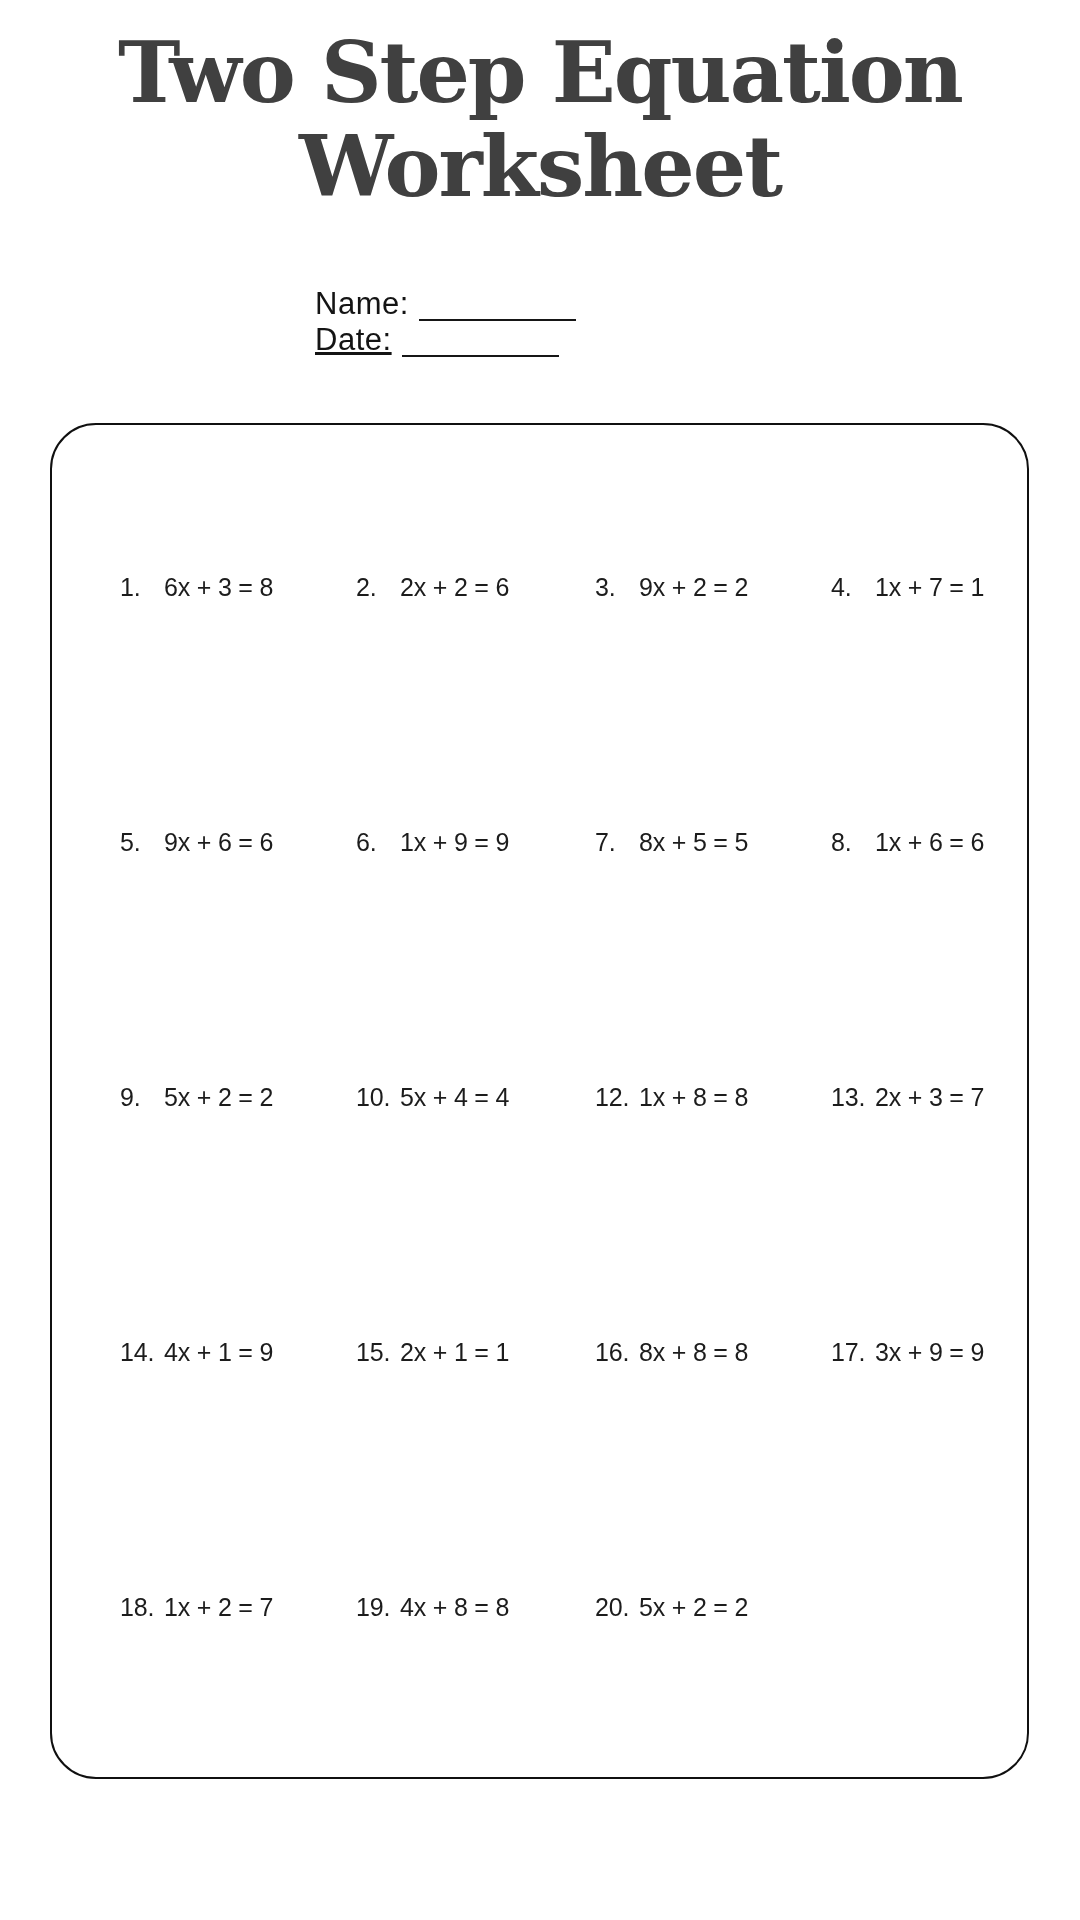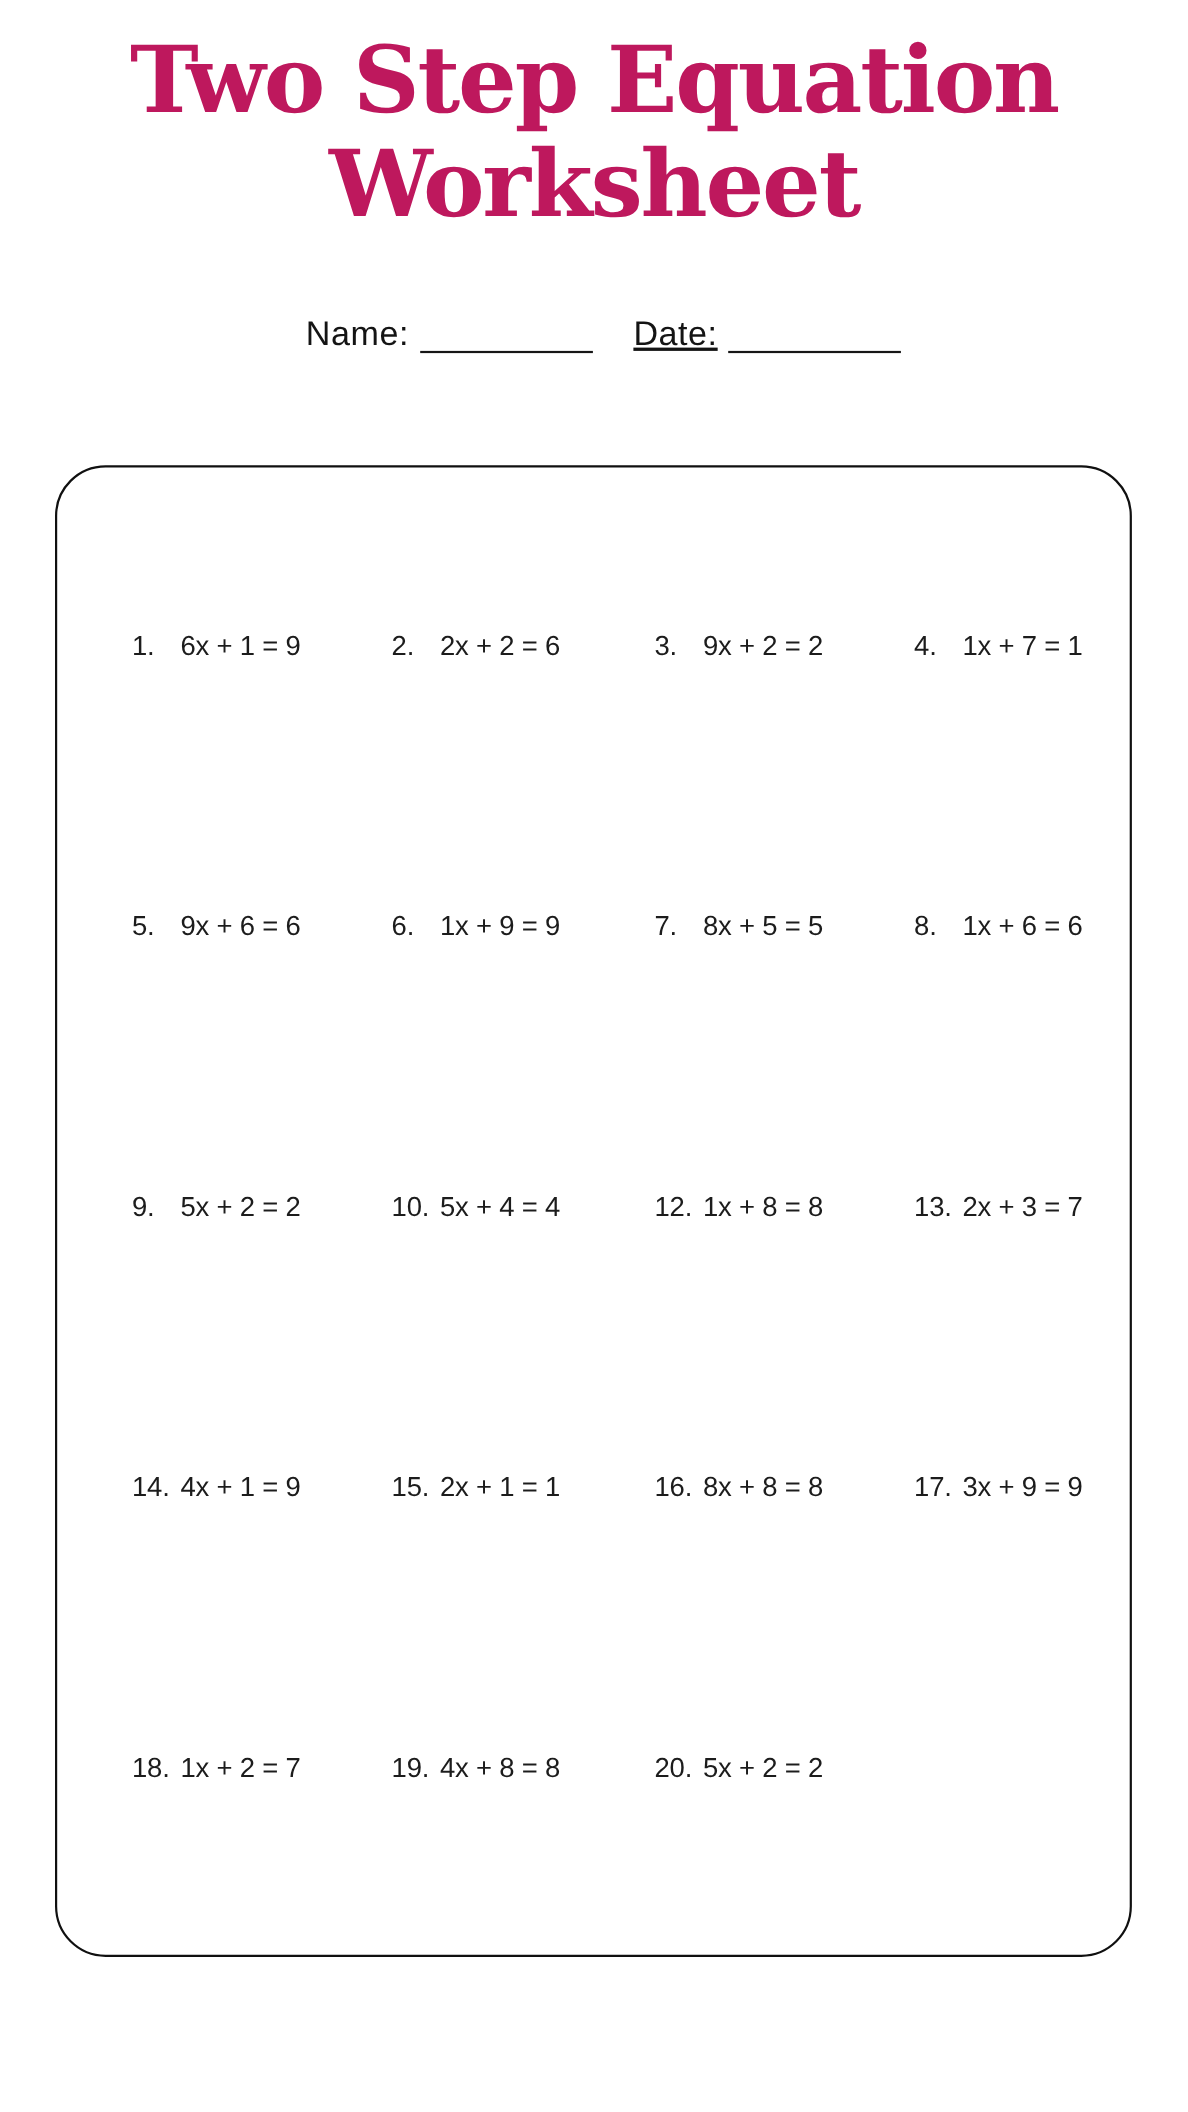--- a/index.html
+++ b/index.html
@@ -19,31 +19,32 @@
     position: absolute;
     top: 26px;
     left: 0;
     right: 0;
     text-align: center;
     font-family: "DejaVu Serif", serif;
     font-weight: bold;
     font-size: 84px;
     line-height: 1.12;
     letter-spacing: -2px;
-    color: #be185d;
+    color: #404040;
   }
   .fields {
     position: absolute;
     top: 286px;
     left: 278px;
     display: flex;
     align-items: baseline;
     font-size: 31px;
     color: #141414;
     letter-spacing: 0.5px;
+    flex-direction: column;
   }
   .field-group { display: flex; align-items: baseline; }
   .field-group.date { margin-left: 37px; text-decoration: underline; }
   .blank-line {
     display: inline-block;
     width: 157px;
     height: 1px;
     border-bottom: 2px solid #161616;
     margin-left: 10px;
     position: relative;
@@ -101,21 +102,21 @@
     <div class="field-group date">
       <span>Date:</span>
       <span class="blank-line"></span>
     </div>
   </div>
 
   <div class="worksheet-box">
     <div class="problems-grid" id="problems-grid">
         <div class="problem">
           <span class="num">1.</span>
-          <span class="eq">6x + 1 = 9</span>
+          <span class="eq">6x + 3 = 8</span>
         </div>
         <div class="problem">
           <span class="num">2.</span>
           <span class="eq">2x + 2 = 6</span>
         </div>
         <div class="problem">
           <span class="num">3.</span>
           <span class="eq">9x + 2 = 2</span>
         </div>
         <div class="problem">

